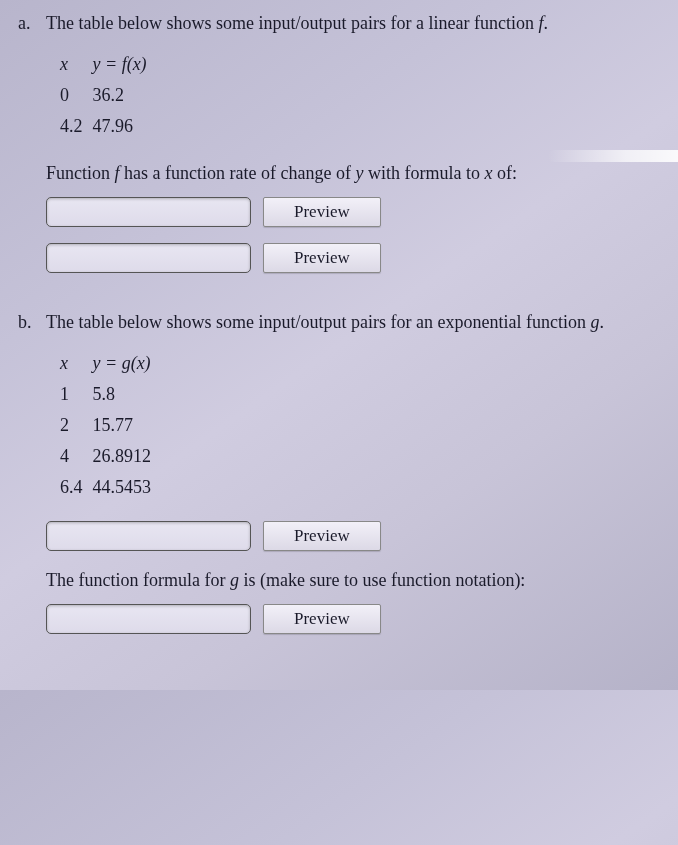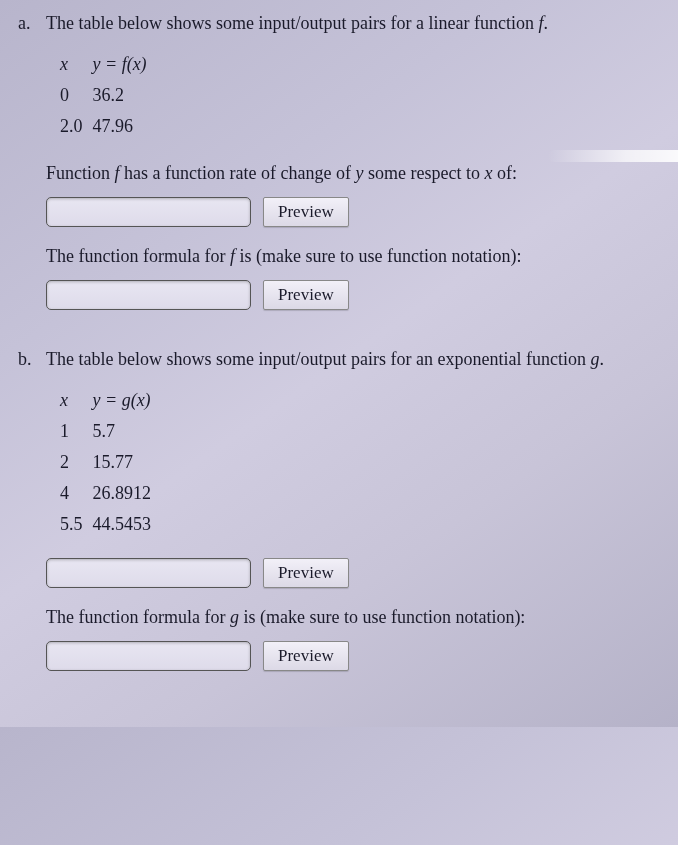--- a/index.html
+++ b/index.html
@@ -30,21 +30,21 @@
     height: 30px;
     border: 1px solid #555;
     border-radius: 5px;
     background: linear-gradient(#e8e6f2, #dedbea);
     box-shadow: inset 0 1px 3px rgba(0,0,0,0.25);
     padding: 2px 6px;
     font-size: 15px;
   }
   .preview-btn {
     height: 30px;
-    padding: 0 14px;
+    padding: 0 30px;
     border: 1px solid #888;
     border-radius: 2px;
     background: linear-gradient(#f2f0f8, #dcd9e6);
     font-family: "Times New Roman", Times, serif;
     font-size: 17px;
     color: #1a1a2a;
     cursor: pointer;
     box-shadow: 0 1px 1px rgba(0,0,0,0.15);
   }
   .italic { font-style: italic; }
@@ -77,38 +77,35 @@
           <tbody>
               <tr>
             <td class="th-x">x</td>
             <td class="th-y">y = f(x)</td>
           </tr>
           <tr>
                 <td>0</td>
                 <td>36.2</td>
               </tr>
           <tr>
-                <td>2.0</td>
+                <td>4.2</td>
                 <td>47.96</td>
               </tr>
         </tbody>
           </table>
       </div>
 
       <div class="question-line">
-        <span>Function </span><span class="italic">f</span><span> has a function rate of change of </span><span class="italic">y</span><span> some respect to </span><span class="italic">x</span><span> of:</span>
+        <span>Function </span><span class="italic">f</span><span> has a function rate of change of </span><span class="italic">y</span><span> with formula to </span><span class="italic">x</span><span> of:</span>
       </div>
       <div class="input-row">
         <input class="answer-input" type="text" style="">
         <button class="preview-btn">Preview</button>
       </div>
 
-      <div class="question-line">
-        <span>The function formula for </span><span class="italic">f</span><span> is (make sure to use function notation):</span>
-      </div>
       <div class="input-row">
         <input class="answer-input" type="text" style="">
         <button class="preview-btn">Preview</button>
       </div>
     </div>
   </div>
 </div>
 
 <div class="part">
   <div class="part-row">
@@ -120,32 +117,32 @@
 
       <div class="table-block">
         <table>
           <tbody>
               <tr>
             <td class="th-x">x</td>
             <td class="th-y">y = g(x)</td>
           </tr>
           <tr>
                 <td>1</td>
-                <td>5.7</td>
+                <td>5.8</td>
               </tr>
           <tr>
                 <td>2</td>
                 <td>15.77</td>
               </tr>
           <tr>
                 <td>4</td>
                 <td>26.8912</td>
               </tr>
           <tr>
-                <td>5.5</td>
+                <td>6.4</td>
                 <td>44.5453</td>
               </tr>
         </tbody>
           </table>
       </div>
 
       <div class="input-row">
         <input class="answer-input" type="text" style="">
         <button class="preview-btn">Preview</button>
       </div>

